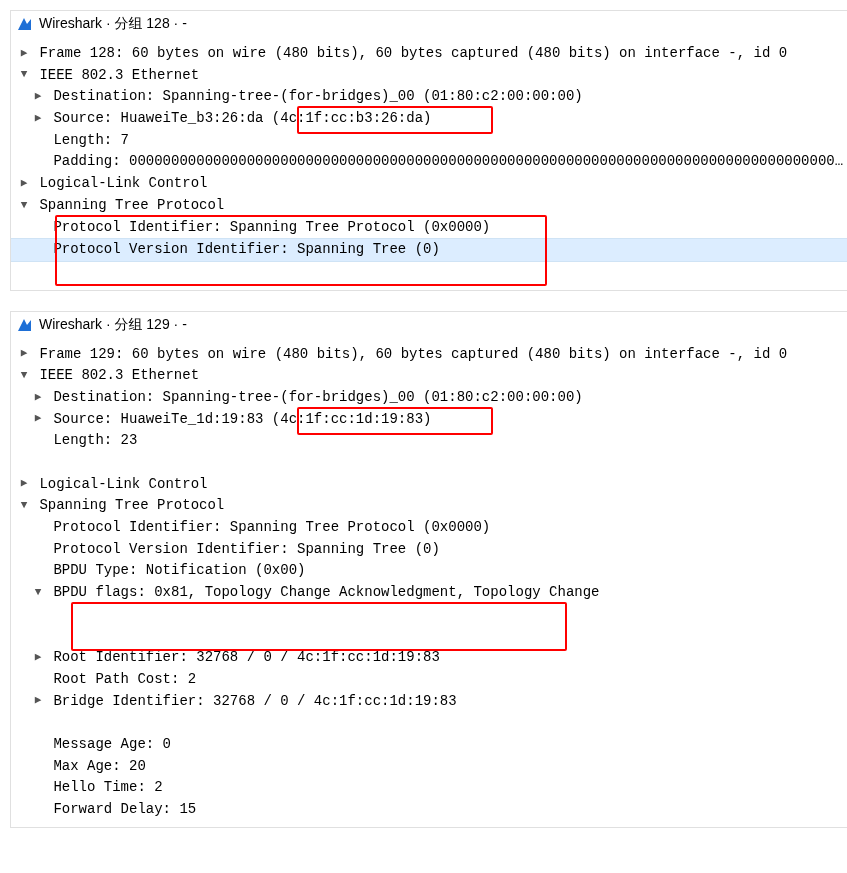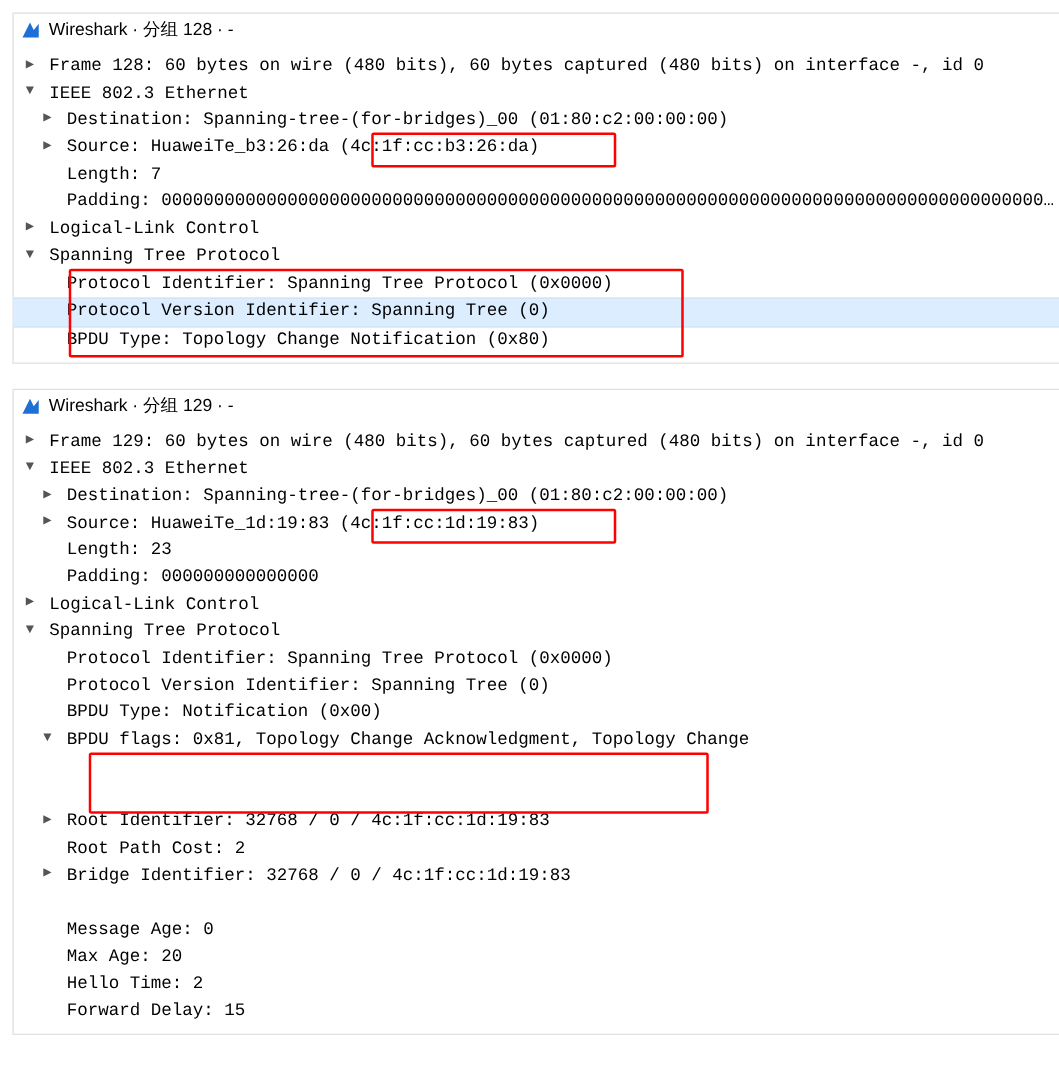--- a/index.html
+++ b/index.html
@@ -67,38 +67,38 @@
         <div class="row"><span class="tog">▶</span><span> Frame 128: 60 bytes on wire (480 bits), 60 bytes captured (480 bits) on interface -, id 0</span></div>
         <div class="row"><span class="tog">▼</span><span> IEEE 802.3 Ethernet</span></div>
         <div class="row"><span class="pad"></span><span class="tog">▶</span><span> Destination: Spanning-tree-(for-bridges)_00 (01:80:c2:00:00:00)</span></div>
         <div class="row" style="position: relative;"><span class="pad"></span><span class="tog">▶</span><span> Source: HuaweiTe_b3:26:da (4c:1f:cc:b3:26:da)</span><div class="redbox" style="left: 286px; top: -2px; width: 192px; height: 24px;"></div></div>
         <div class="row"><span class="pad"></span><span class="tog"> </span><span> Length: 7</span></div>
         <div class="row"><span class="pad"></span><span class="tog"> </span><span> Padding: 000000000000000000000000000000000000000000000000000000000000000000000000000000000000…</span></div>
         <div class="row"><span class="tog">▶</span><span> Logical-Link Control</span></div>
         <div class="row"><span class="tog">▼</span><span> Spanning Tree Protocol</span></div>
         <div class="row"><span class="pad"></span><span class="tog"> </span><span> Protocol Identifier: Spanning Tree Protocol (0x0000)</span></div>
         <div class="row sel"><span class="pad"></span><span class="tog"> </span><span> Protocol Version Identifier: Spanning Tree (0)</span></div>
-        <div class="row"><span class="pad"></span><span class="tog"> </span><span> BPDU Type: Topology Change Notification (0x80)</span></div>
+        <div class="row"><span class="pad"></span><span class="tog"> </span></div>
         <div class="redbox" style="left: 44px; width: 488px; top: 177.6px; height: 67.1px;"></div>
       </div>
     </div>
     <div class="window">
       <div class="titlebar">
         <svg width="16" height="16" viewBox="0 0 16 16">
           <path d="M1 14 L7 2 L10 8 L14 3 L14 14 Z" fill="#1e6fd6"></path>
         </svg>
         <span>Wireshark · 分组 129 · -</span>
       </div>
       <div class="packet-tree" style="position: relative;">
         <div class="row"><span class="tog">▶</span><span> Frame 129: 60 bytes on wire (480 bits), 60 bytes captured (480 bits) on interface -, id 0</span></div>
         <div class="row"><span class="tog">▼</span><span> IEEE 802.3 Ethernet</span></div>
         <div class="row"><span class="pad"></span><span class="tog">▶</span><span> Destination: Spanning-tree-(for-bridges)_00 (01:80:c2:00:00:00)</span></div>
         <div class="row" style="position: relative;"><span class="pad"></span><span class="tog">▶</span><span> Source: HuaweiTe_1d:19:83 (4c:1f:cc:1d:19:83)</span><div class="redbox" style="left: 286px; top: -2px; width: 192px; height: 24px;"></div></div>
         <div class="row"><span class="pad"></span><span class="tog"> </span><span> Length: 23</span></div>
-        <div class="row"><span class="pad"></span><span class="tog"> </span><span> Padding: 000000000000000</span></div>
+        <div class="row"><span class="pad"></span><span class="tog"> </span></div>
         <div class="row"><span class="tog">▶</span><span> Logical-Link Control</span></div>
         <div class="row"><span class="tog">▼</span><span> Spanning Tree Protocol</span></div>
         <div class="row"><span class="pad"></span><span class="tog"> </span><span> Protocol Identifier: Spanning Tree Protocol (0x0000)</span></div>
         <div class="row"><span class="pad"></span><span class="tog"> </span><span> Protocol Version Identifier: Spanning Tree (0)</span></div>
         <div class="row"><span class="pad"></span><span class="tog"> </span><span> BPDU Type: Notification (0x00)</span></div>
         <div class="row"><span class="pad"></span><span class="tog">▼</span><span> BPDU flags: 0x81, Topology Change Acknowledgment, Topology Change</span></div>
         <div class="row"><span class="pad"></span><span class="pad"></span><span class="tog"> </span></div>
         <div class="row"><span class="pad"></span><span class="pad"></span><span class="tog"> </span></div>
         <div class="row"><span class="pad"></span><span class="tog">▶</span><span> Root Identifier: 32768 / 0 / 4c:1f:cc:1d:19:83</span></div>
         <div class="row"><span class="pad"></span><span class="tog"> </span><span> Root Path Cost: 2</span></div>

